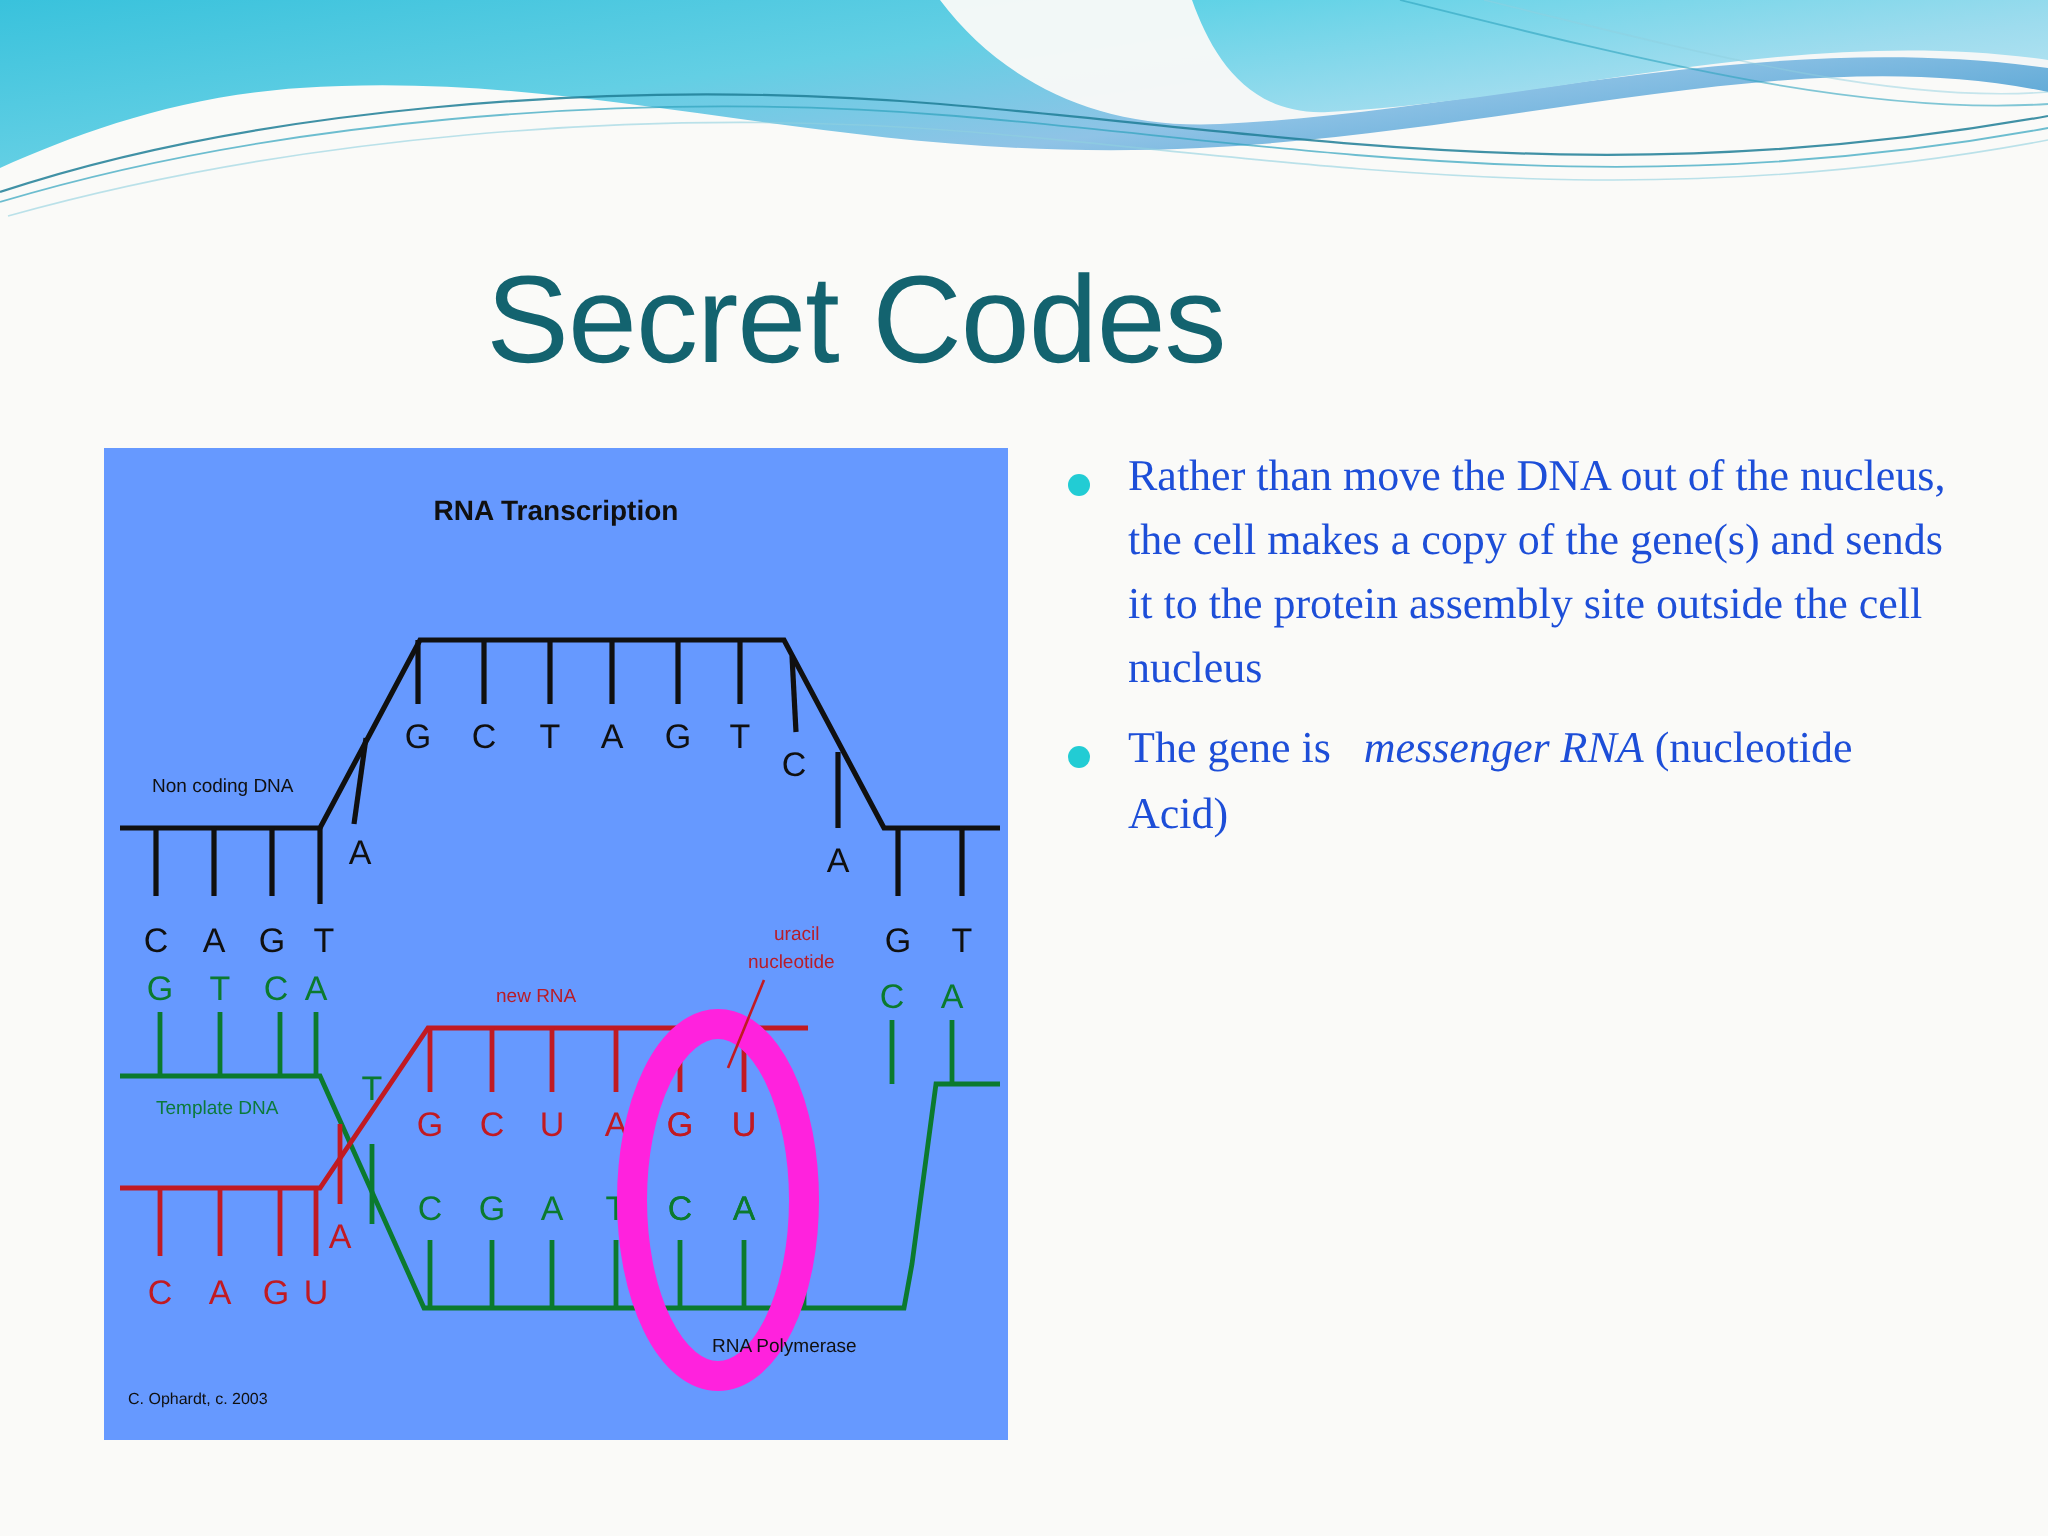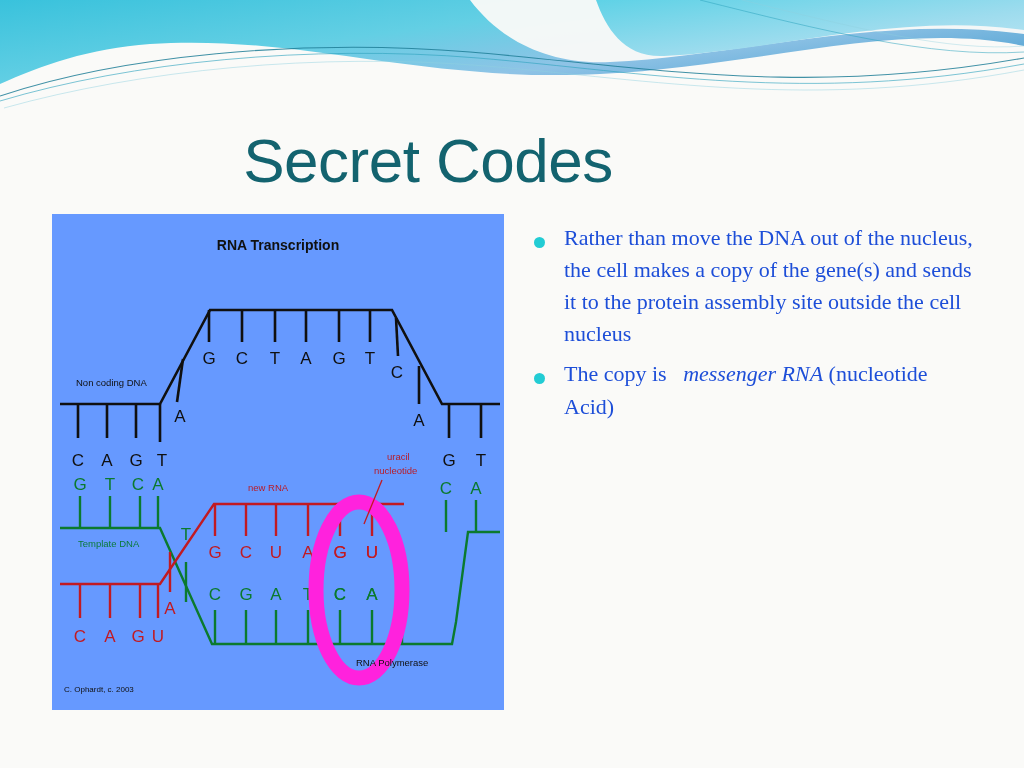--- a/index.html
+++ b/index.html
@@ -57,21 +57,21 @@
     left: 6px; top: 15px;
     width: 11px; height: 11px;
     border-radius: 50%;
     background: #22CCD4;
   }
   .ital { font-style: italic; margin-left: 11px; }
 
   
   #diagram {
     position: absolute;
-    left: 52px; top: 214px;
+    left: 52px; top: 224px;
     width: 452px; height: 419px;
     background: #f97316;
   }
   #diagram svg { display: block; }
   .dg-title {
     font-family: "Liberation Sans", sans-serif;
     font-size: 14px; font-weight: bold; fill: #101010;
   }
   .dg-lbl {
     font-family: "Liberation Sans", sans-serif;
@@ -139,21 +139,21 @@
     </svg>
   </div>
 
   <div id="page-title">Secret Codes</div>
 
   <div id="bullet-list">
     <div class="bullet-item">
       <span class="bullet-dot"></span><span>Rather than move the DNA out of the nucleus, the cell makes a copy of the gene(s) and sends it to the protein assembly site outside the cell nucleus</span>
     </div>
     <div class="bullet-item">
-      <span class="bullet-dot"></span><span>The copy is </span><span class="ital">messenger RNA</span><span> (nucleotide Acid)</span>
+      <span class="bullet-dot"></span><span>The gene is </span><span class="ital">messenger RNA</span><span> (nucleotide Acid)</span>
     </div>
   </div>
 
   <div id="diagram">
     <svg width="452" height="496" viewBox="0 0 452 496" xmlns="http://www.w3.org/2000/svg">
 
       <rect x="0" y="0" width="452" height="496" fill="#6699FF"></rect>
 
       <text class="dg-title" x="226" y="36" text-anchor="middle">RNA Transcription</text>
 

